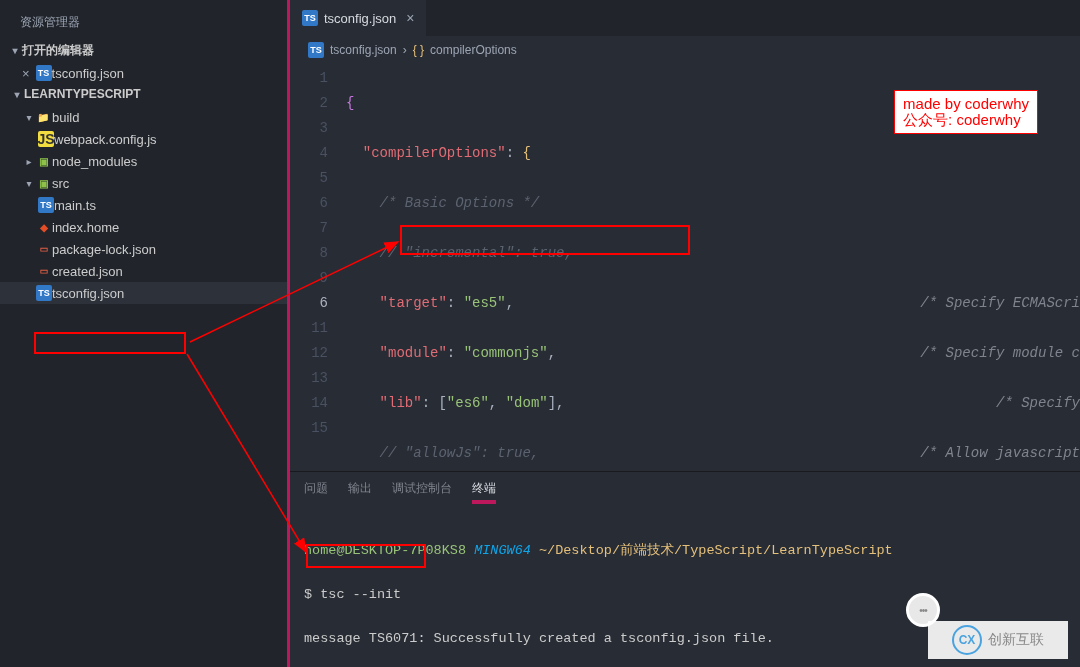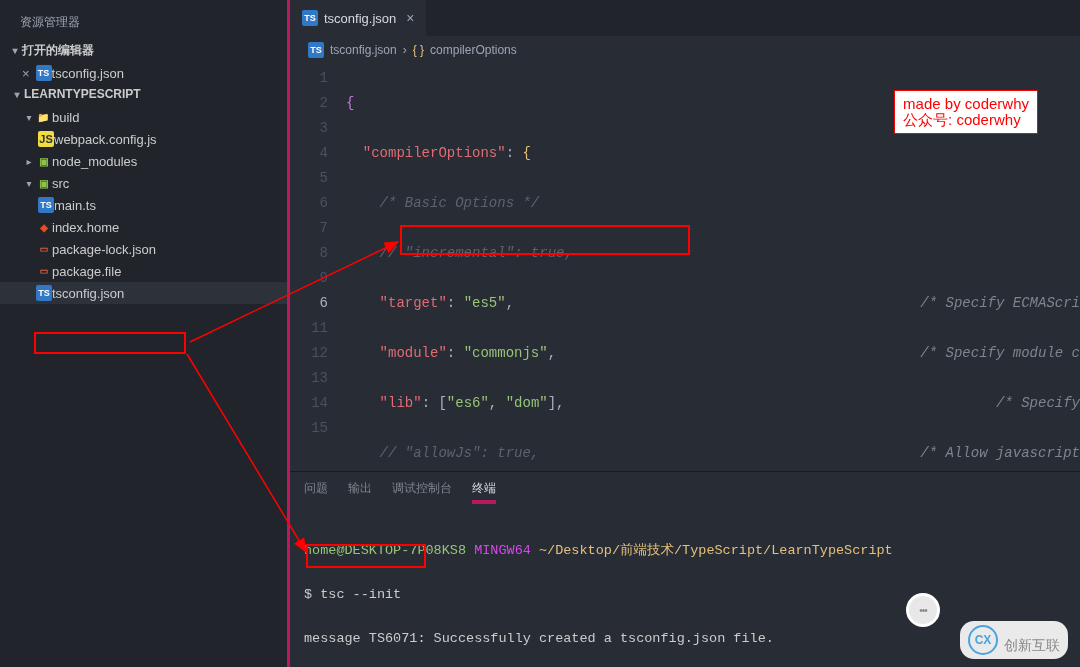--- a/index.html
+++ b/index.html
@@ -54,21 +54,21 @@
 .indent-2 { padding-left: 38px; }
 .icon {
   width: 16px; height: 16px;
   display: inline-flex; align-items: center; justify-content: center;
   font-size: 10px;
   border-radius: 2px;
   font-weight: bold;
 }
 .icon-ts { background: #3178c6; color: #fff; font-size: 9px; }
 .icon-folder { color: #e2b340; }
-.icon-js { background: #f1dd3f; color: #333; font-size: 11px; }
+.icon-js { background: #f1dd3f; color: #333; font-size: 14px; }
 .icon-nm { color: #8dc149; }
 .icon-src { color: #8dc149; }
 .icon-html { color: #e44d26; }
 .icon-json { color: #e05d44; font-size: 9px; }
 .main {
   flex: 1;
   display: flex;
   flex-direction: column;
   background: #282c34;
 }
@@ -144,21 +144,21 @@
 .term-body {
   flex: 1;
   padding: 6px 14px;
   font-family: Consolas, "Courier New", monospace;
   font-size: 13.5px;
   line-height: 22px;
   color: #cccccc;
   white-space: pre-wrap;
 }
 .t-green { color: #98c379; }
-.t-purple { color: #d946ef; }
+.t-purple { color: #0ea5e9; font-style: italic; }
 .t-yellow { color: #e5c07b; }
 .highlight-box {
   position: absolute;
   border: 2px solid #ff0000;
   pointer-events: none;
 }
 .arrow-svg {
   position: absolute;
   pointer-events: none;
 }
@@ -171,27 +171,27 @@
   color: #ff0000;
   font-size: 15px;
   padding: 5px 8px;
   line-height: 16px;
 }
 .logo {
   position: absolute;
   bottom: 8px;
   right: 12px;
   display: flex;
-  align-items: flex-end;
+  align-items: center;
   gap: 6px;
   font-size: 14px;
   color: #888;
   background: rgba(255,255,255,0.9);
-  padding: 4px 8px;
-  border-radius: 14px;
+  padding: 4px 24px;
+  border-radius: 0;
 }
 .logo-circle {
   width: 30px; height: 30px;
   border: 2px solid #4aa3df;
   border-radius: 50%;
   display: flex; align-items: center; justify-content: center;
   color: #4aa3df; font-weight: bold; font-size: 12px;
 }
 .chat-bubble {
   position: absolute;
@@ -258,21 +258,21 @@
         <span>index.home</span>
       </div>
       <div class="tree-row indent-1">
         <span class="chev" style="visibility:hidden">▾</span>
         <span class="icon icon-json">▭</span>
         <span>package-lock.json</span>
       </div>
       <div class="tree-row indent-1">
         <span class="chev" style="visibility:hidden">▾</span>
         <span class="icon icon-json">▭</span>
-        <span>package.file</span>
+        <span>created.json</span>
       </div>
       <div class="tree-row indent-1 active">
         <span class="chev" style="visibility:hidden">▾</span>
         <span class="icon icon-ts">TS</span>
         <span>tsconfig.json</span>
       </div>
     </div>
   </div>
 
   <div class="main">

